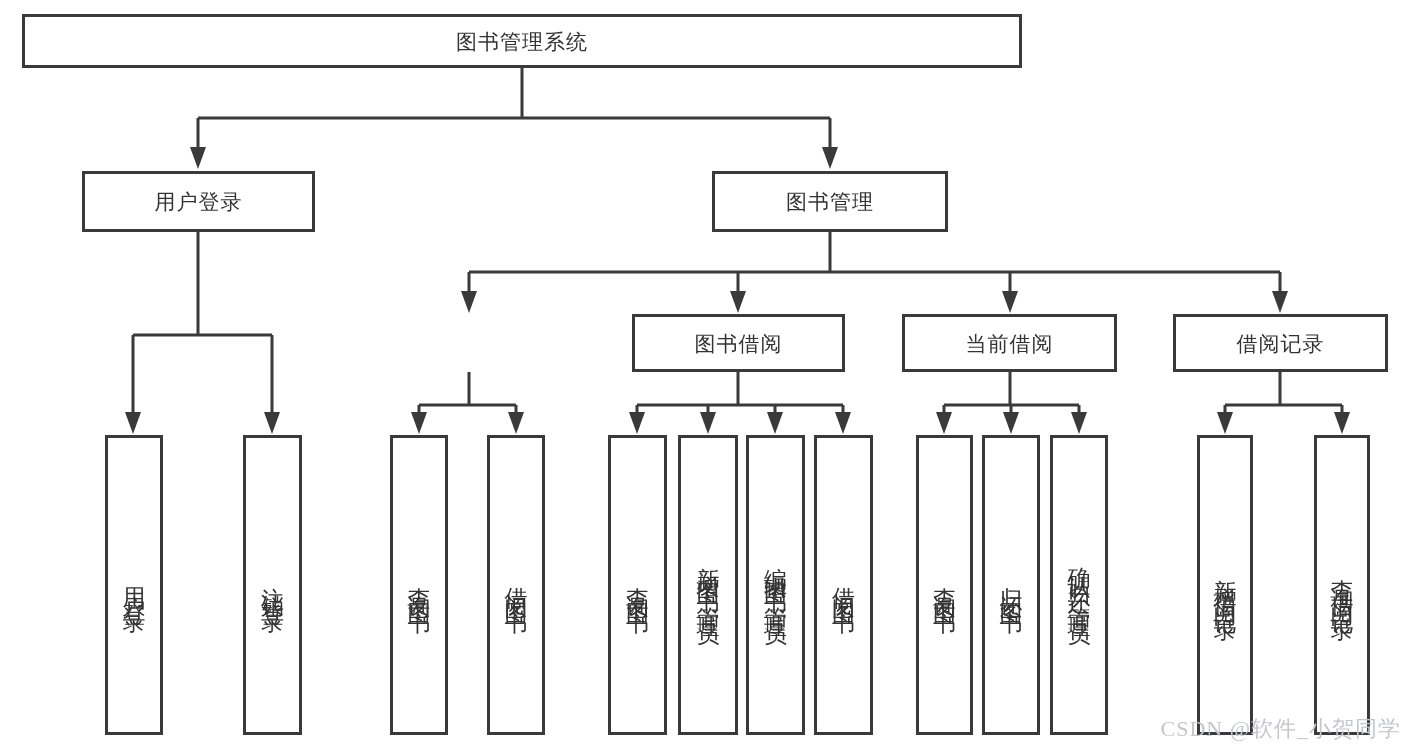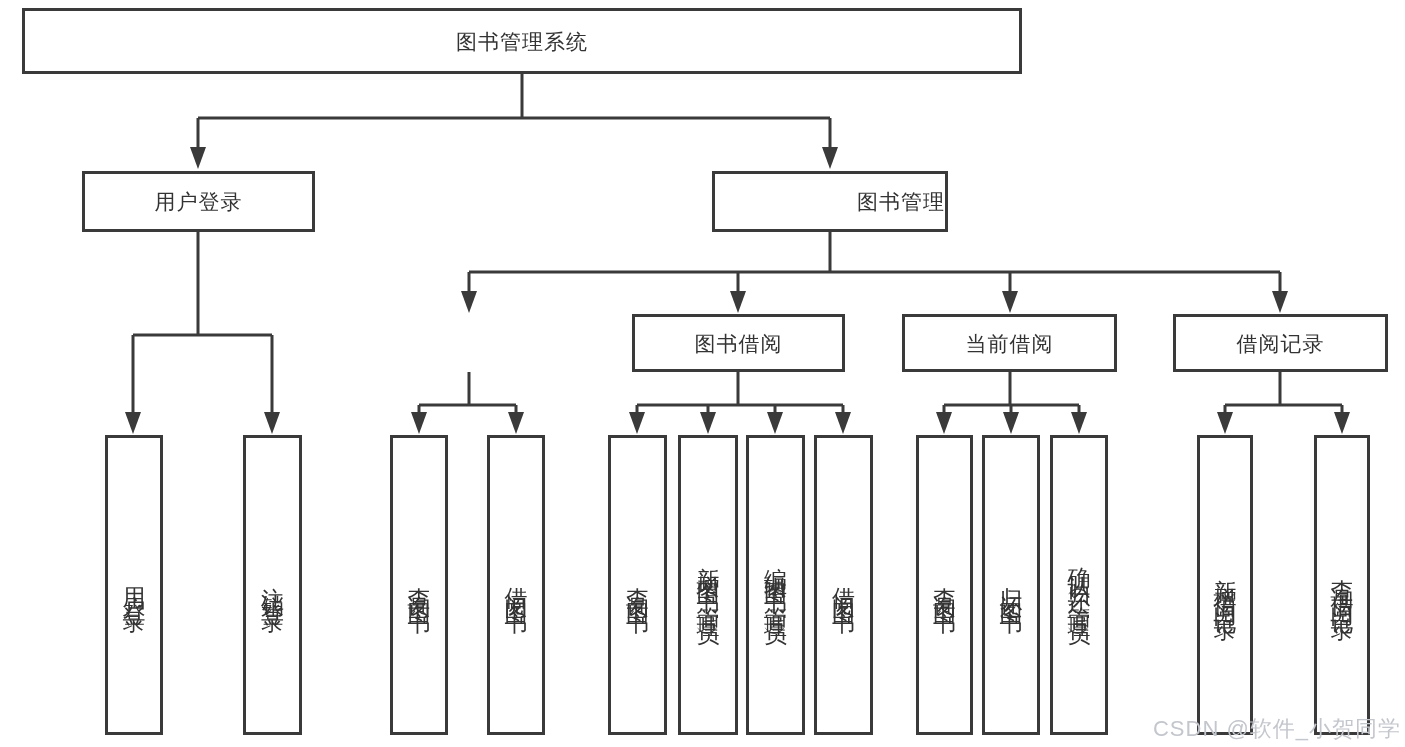--- a/index.html
+++ b/index.html
@@ -30,24 +30,24 @@
   }
   .h-label { font-size: 21px; letter-spacing: 1px; line-height: 1; }
   .v-label {
     writing-mode: vertical-rl;
     text-orientation: mixed;
     font-size: 23px;
     letter-spacing: 8px;
     line-height: 1;
   }
   
-  .n-root    { left: 22px;   top: 8px;  width: 1000px; height: 66px; }
+  .n-root    { left: 22px;   top: 14px;  width: 1000px; height: 54px; }
   
   .n-login   { left: 82px;   top: 171px; width: 233px;  height: 61px; }
-  .n-mgmt    { left: 712px;  top: 171px; width: 236px;  height: 61px; justify-content: flex-end; }
+  .n-mgmt    { left: 712px;  top: 171px; width: 236px;  height: 61px; }
   
   .n-newrec  { left: 360px;  top: 314px; width: 218px;  height: 58px; }
   .n-borrow  { left: 632px;  top: 314px; width: 213px;  height: 58px; }
   .n-current { left: 902px;  top: 314px; width: 215px;  height: 58px; }
   .n-records { left: 1173px; top: 314px; width: 215px;  height: 58px; }
   
   .leaf { top: 435px; height: 300px; }
   .lf1  { left: 105px;  width: 58px; }
   .lf2  { left: 243px;  width: 59px; }
   .lf3  { left: 390px;  width: 58px; }
@@ -62,20 +62,21 @@
   .lf12 { left: 1197px; width: 56px; }
   .lf13 { left: 1314px; width: 56px; }
   .watermark {
     position: absolute;
     right: 4px;
     bottom: 3px;
     font-size: 22px;
     color: #c3c6cc;
     letter-spacing: 1px;
     z-index: 5;
+    font-family: Liberation Serif, serif;
   }
 </style>
 </head>
 <body>
 
 <div class="canvas">
 
   <svg class="wires" viewBox="0 0 1405 747" xmlns="http://www.w3.org/2000/svg">
     <g stroke="#3a3a3a" stroke-width="3" fill="none">
 

